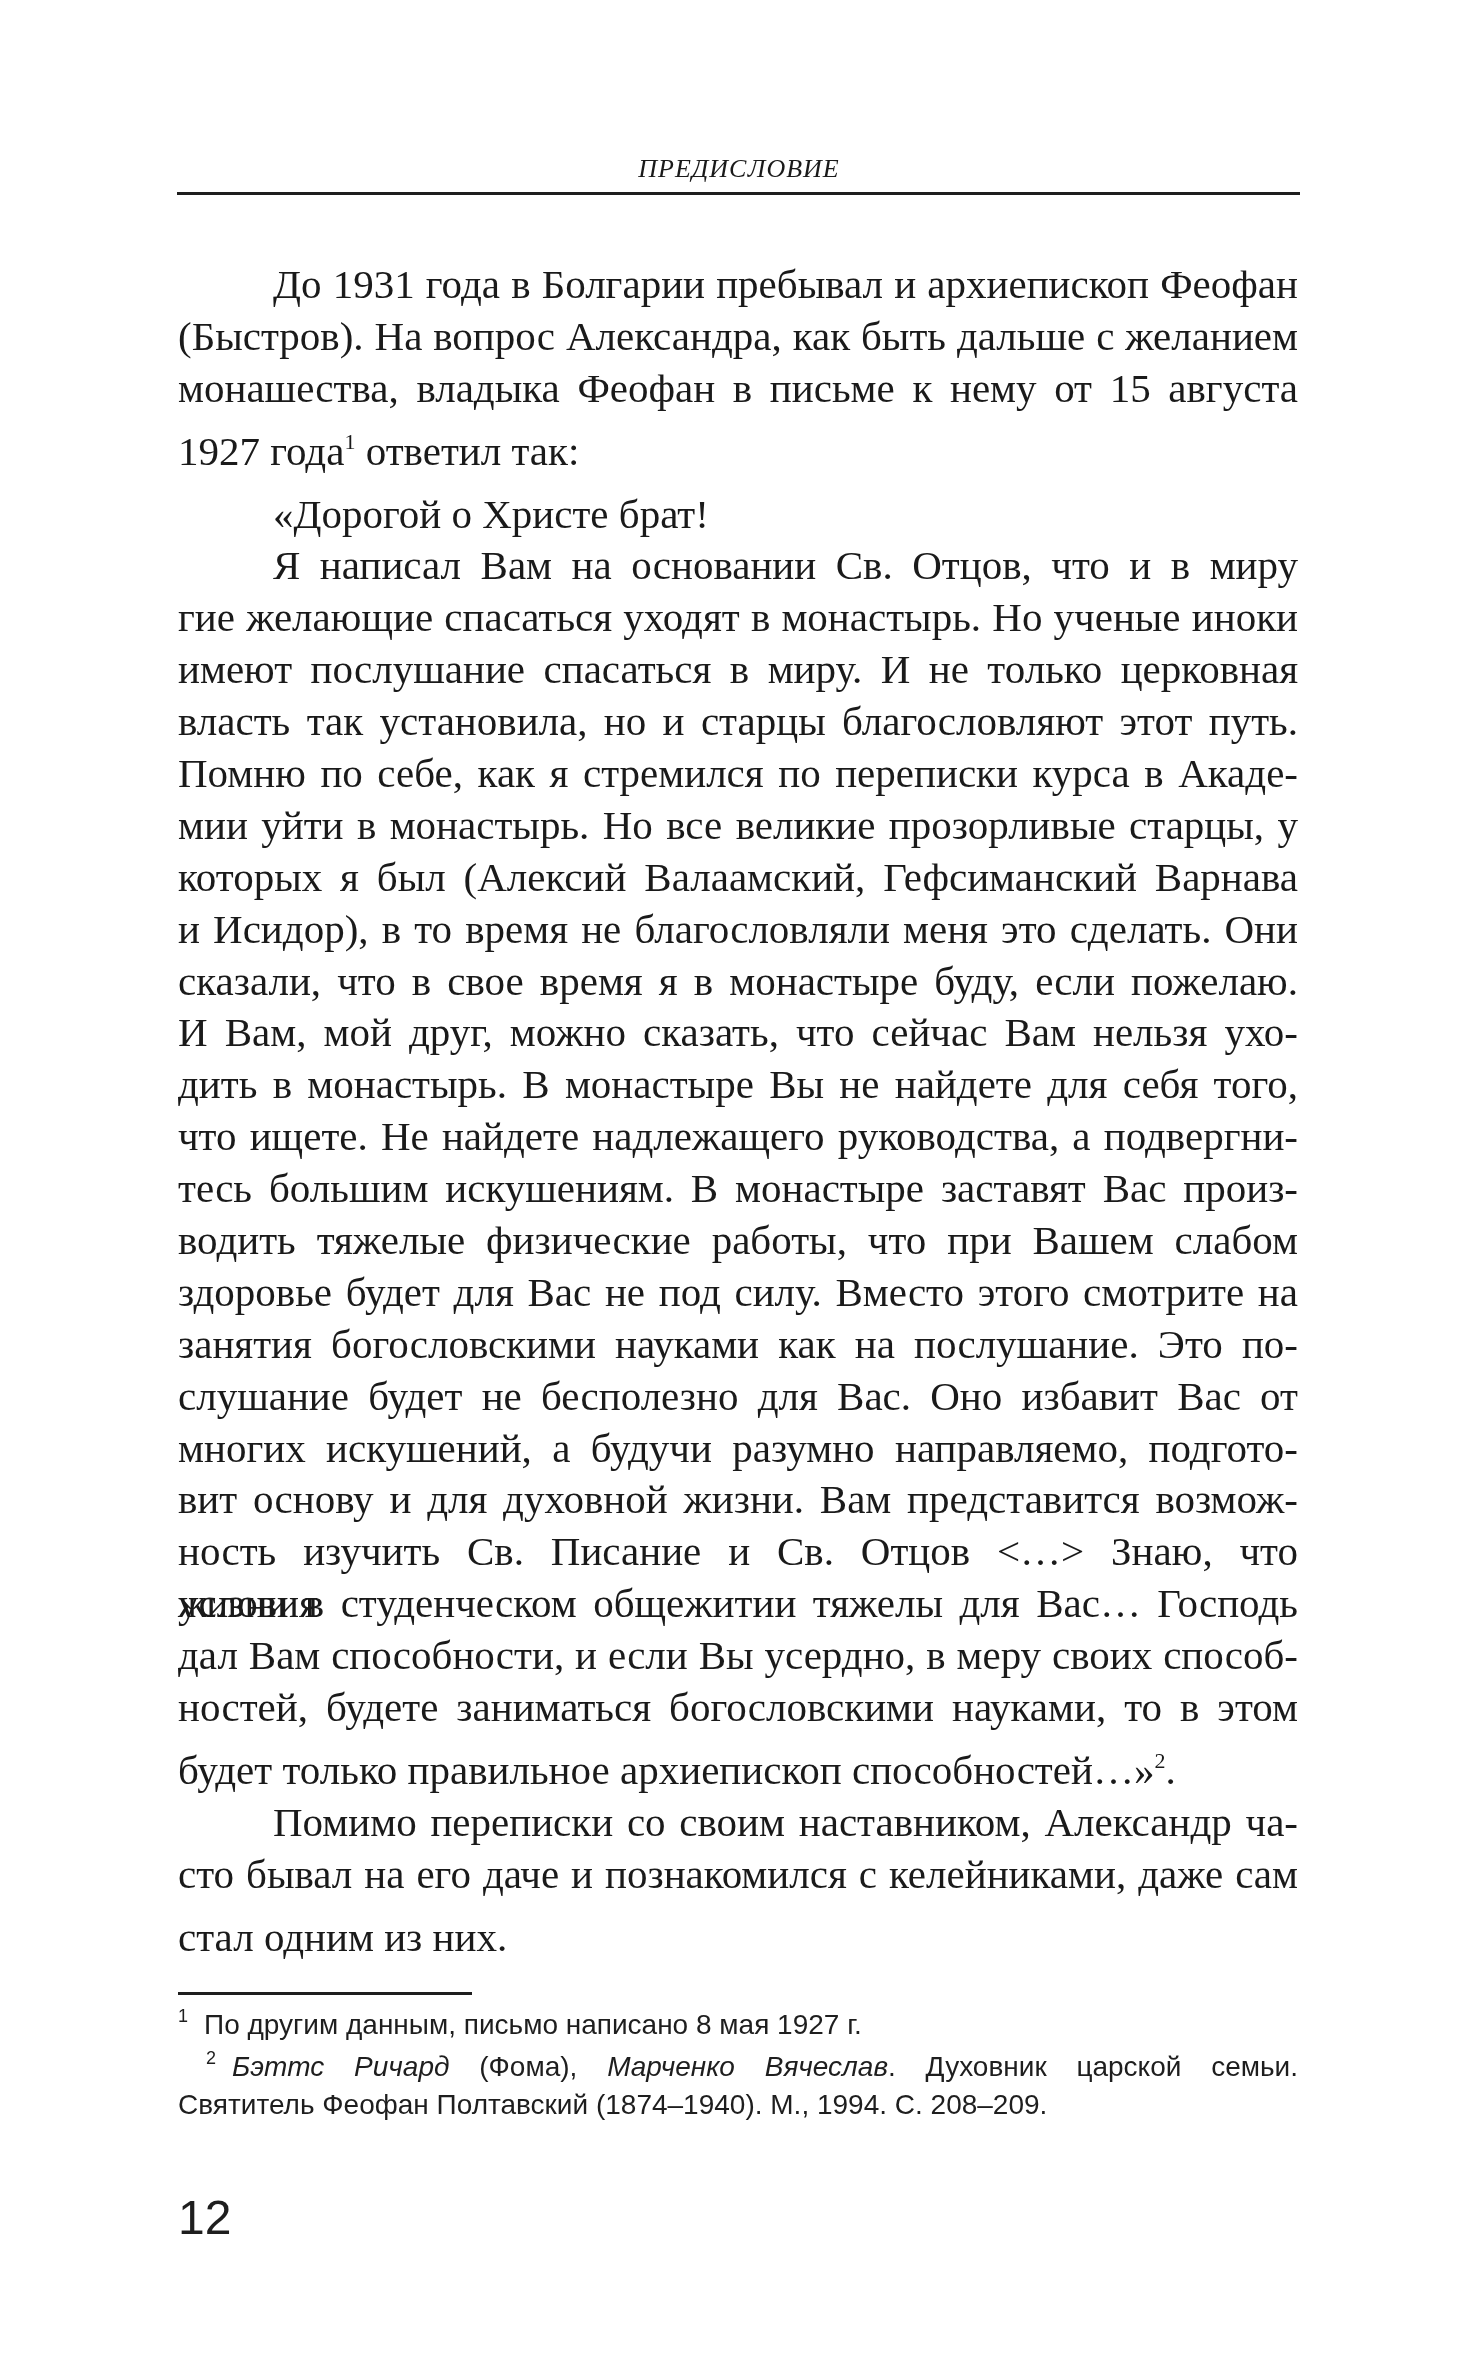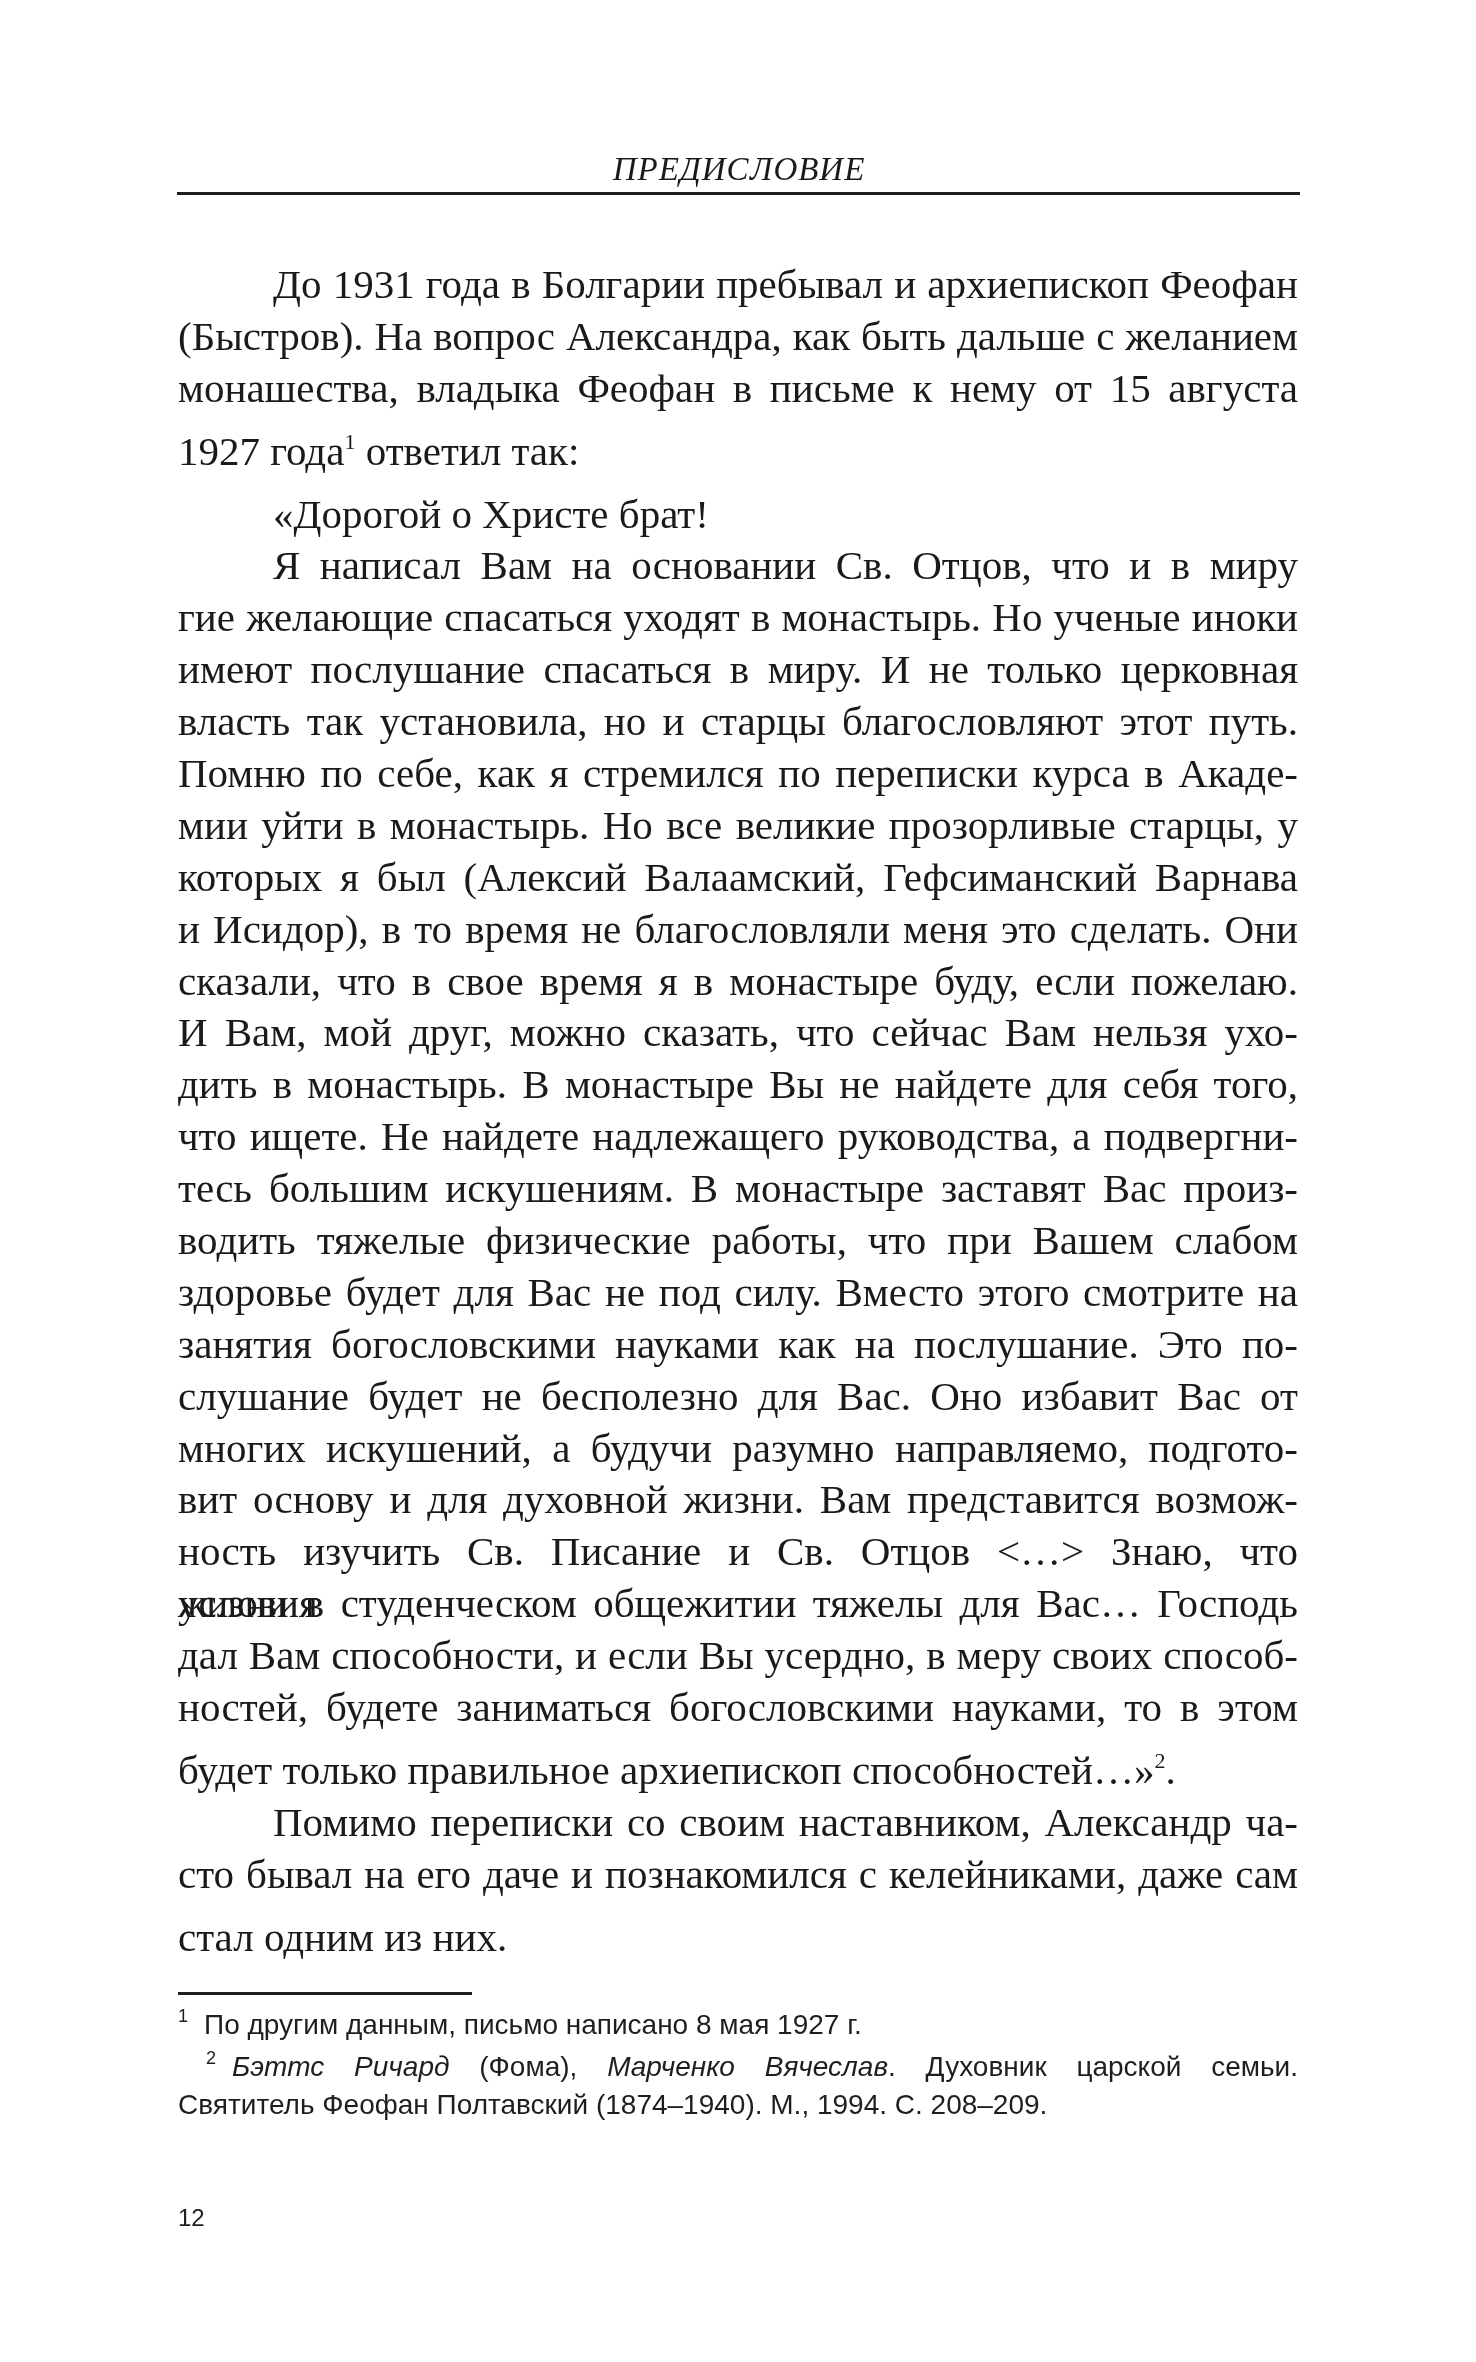--- a/index.html
+++ b/index.html
@@ -1,21 +1,21 @@
 <!DOCTYPE html>
 <html><head>
 <meta charset="utf-8">
 <style>
   html, body { margin: 0; padding: 0; background: #ffffff; }
   body { width: 1476px; height: 2362px; position: relative; overflow: hidden; color: #1a1a1a; }
   .running-head {
     position: absolute; left: 178px; width: 1122px; top: 152px;
     text-align: center;
     font-family: "Liberation Serif", "DejaVu Serif", serif;
-    font-style: italic; font-size: 33px; letter-spacing: 1px; line-height: 34px;
+    font-style: italic; font-size: 26px; letter-spacing: 1px; line-height: 34px;
   }
   .head-rule { position: absolute; left: 177px; width: 1123px; top: 192px; height: 3px; background: #1e1e1e; }
   .body-text {
     position: absolute; left: 178px; width: 1120px; top: 259px;
     font-family: "Liberation Serif", "DejaVu Serif", serif;
     font-size: 41px;
   }
   .line { height: 51.9px; line-height: 51.9px; text-align: justify; text-align-last: justify; overflow: visible; }
   .line.last { text-align-last: left; margin-top: 11px; }
   .line.indent { padding-left: 95px; }
@@ -27,21 +27,21 @@
     font-size: 28px; color: #1e1e1e;
   }
   .fn-line { height: 38px; line-height: 38px; text-align: justify; text-align-last: justify; }
   .fn-line.last { text-align-last: left; }
   .fn-line.gap { margin-top: 4px; margin-left: 28px; }
   .fn-mark { font-size: 18px; vertical-align: 12px; line-height: 0; margin-right: 16px; }
   .it { font-style: italic; }
   .page-number {
     position: absolute; left: 178px; top: 2196px;
     font-family: "Liberation Sans", "DejaVu Sans", sans-serif;
-    font-size: 24px; line-height: 44px; color: #1e1e1e;
+    font-size: 48px; line-height: 44px; color: #1e1e1e;
   }
 </style>
 </head>
 <body>
 
 <div class="running-head">ПРЕДИСЛОВИЕ</div>
 <div class="head-rule"></div>
 
 <div class="body-text">
   <div class="line indent">До 1931 года в Болгарии пребывал и архиепископ Феофан</div>

